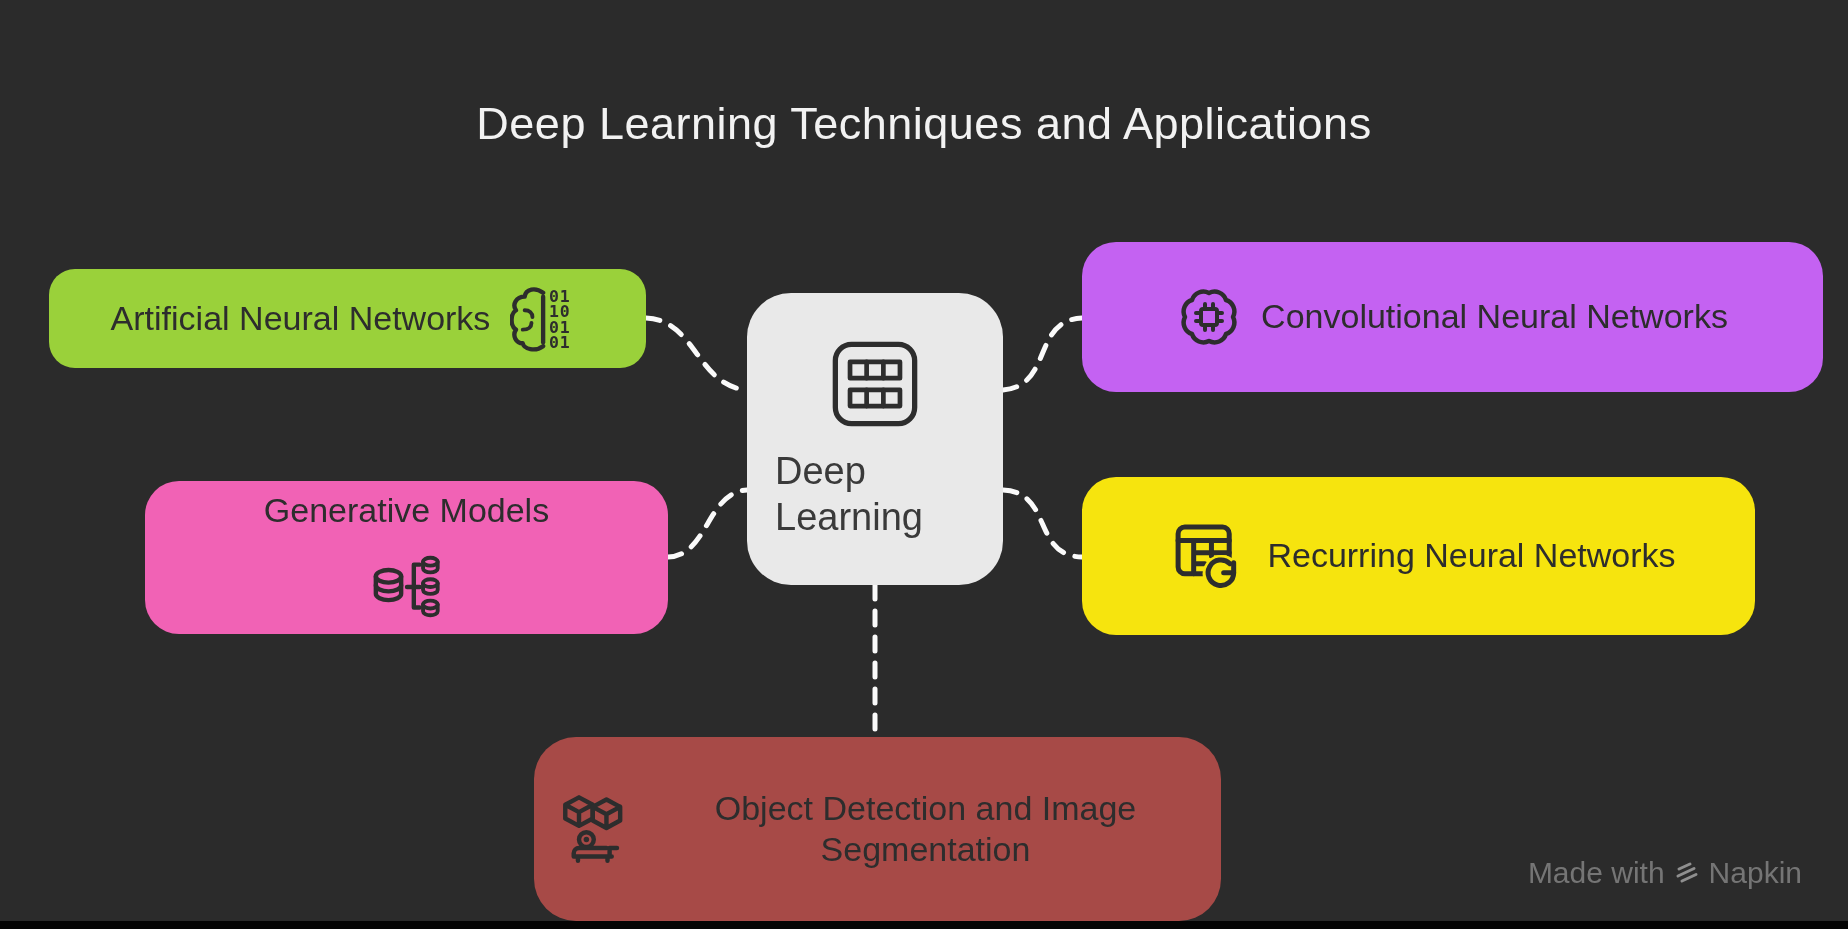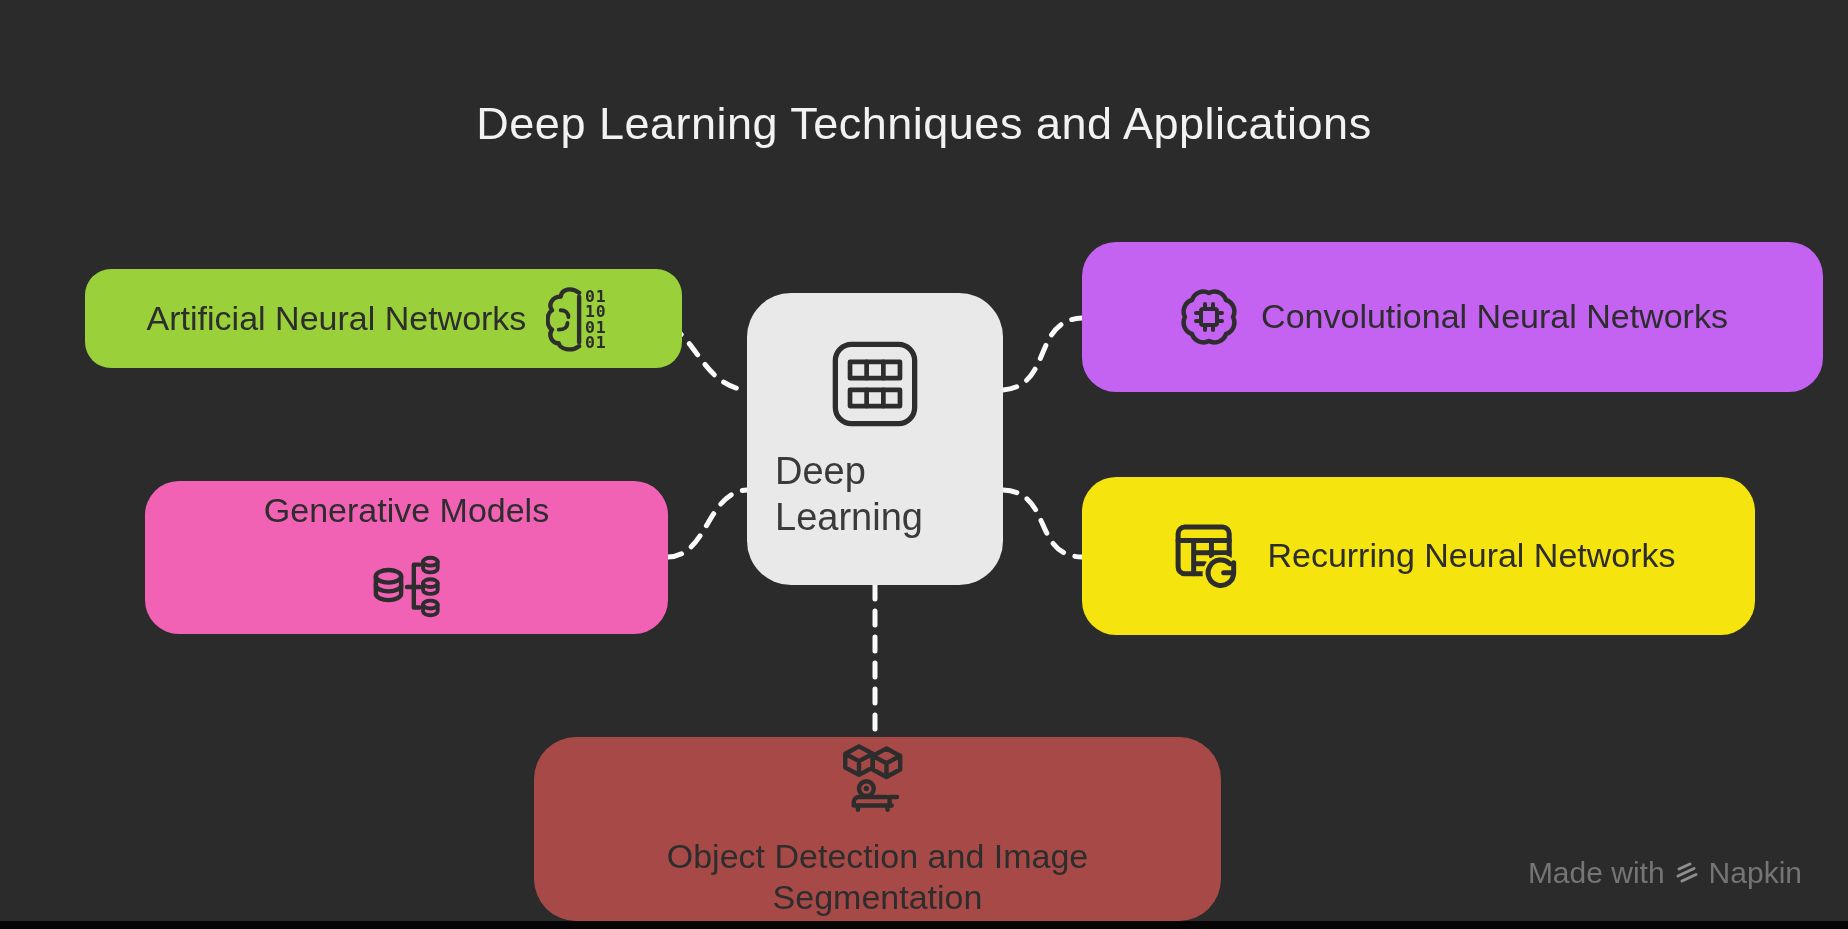--- a/index.html
+++ b/index.html
@@ -41,21 +41,21 @@
     gap: 20px;
     padding: 0 26px;
   }
   .node .label {
     font-size: 34px;
     font-weight: 500;
     line-height: 1.22;
   }
   .node svg { flex: 0 0 auto; display: block; }
 
-  .node-ann    { left: 49px;  top: 269px; width: 597px; height: 99px;  border-radius: 26px; margin-left: 36px; }
+  .node-ann    { left: 49px;  top: 269px; width: 597px; height: 99px;  border-radius: 26px; }
   .node-gen    { left: 145px; top: 481px; width: 523px; height: 153px; flex-direction: column; }
   .node-cnn    { left: 1082px; top: 242px; width: 741px; height: 150px; }
   .node-rnn    { left: 1082px; top: 477px; width: 673px; height: 158px; padding-left: 32px; }
   .node-obj    { left: 534px; top: 737px; width: 687px; height: 184px; border-radius: 42px; }
   .node-obj .label { text-align: center; max-width: 545px; }
 
   .node-center {
     position: absolute;
     left: 747px; top: 293px; width: 256px; height: 292px;
     border-radius: 44px;
@@ -148,21 +148,21 @@
     <svg width="80" height="80" viewBox="0 0 72 72">
       <rect class="icon-stroke" stroke-width="4.5" x="10" y="10" width="46" height="42" rx="6"></rect>
       <path class="icon-stroke" stroke-width="4.5" d="M10,22 h46 M24,22 v30 M40,22 v14 M24,33 h32 M24,43 h10"></path>
       <circle cx="49" cy="52" r="17" fill="var(--bg, #f6e40e)"></circle>
       <path class="icon-stroke" stroke-width="4.5" d="M60,42 v9 h-9"></path>
       <path class="icon-stroke" stroke-width="4.5" d="M60,51 a11.5,11.5 0 1 1 -3.4,-8.1"></path>
     </svg>
     <span class="label">Recurring Neural Networks</span>
   </div>
 
-  <div class="node node-obj" style="background-color: rgb(167, 74, 71); color: rgb(45, 45, 45); flex-direction: column; --bg: #a74a47;">
+  <div class="node node-obj" style="background-color: rgb(167, 74, 71); color: rgb(45, 45, 45); --bg: #a74a47;">
     <svg width="76" height="76" viewBox="0 0 72 72">
       <g class="icon-stroke" stroke-width="4.2">
         <path d="M5,13 L18,6 L31,13 L31,26 L18,33 L5,26 Z M5,13 L18,20 L31,13 M18,20 V33"></path>
         <path d="M31,15 L44,8 L57,15 L57,28 L44,35 L31,28 Z M31,15 L44,22 L57,15 M44,22 V35"></path>
       </g>
       <circle class="icon-stroke" stroke-width="4.2" cx="25" cy="46" r="7"></circle>
       <circle class="icon-fill" cx="25" cy="46" r="2.6"></circle>
       <path class="icon-stroke" stroke-width="4.2" d="M13,62 v-3 a5,5 0 0 1 5,-5 h26 M47,62 v-8 h7 M13,62 h36 M17,62 v4 M45,62 v4"></path>
     </svg>
     <span class="label">Object Detection and Image Segmentation</span>

